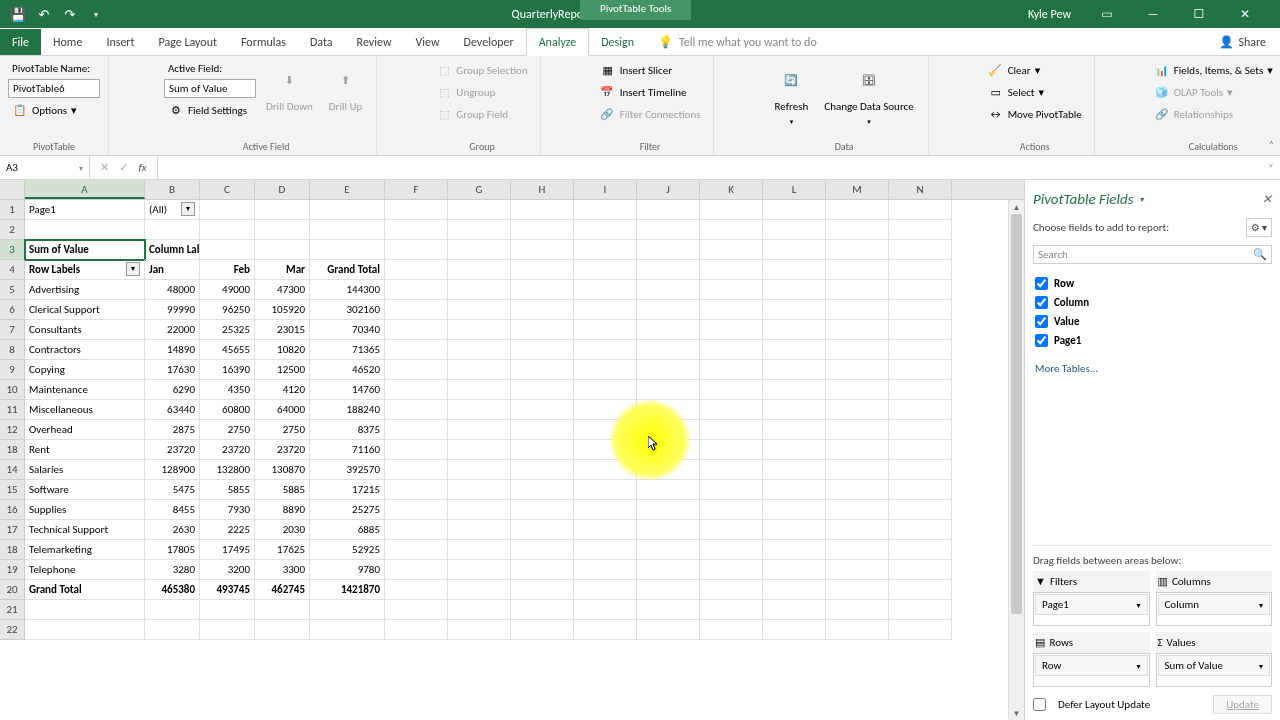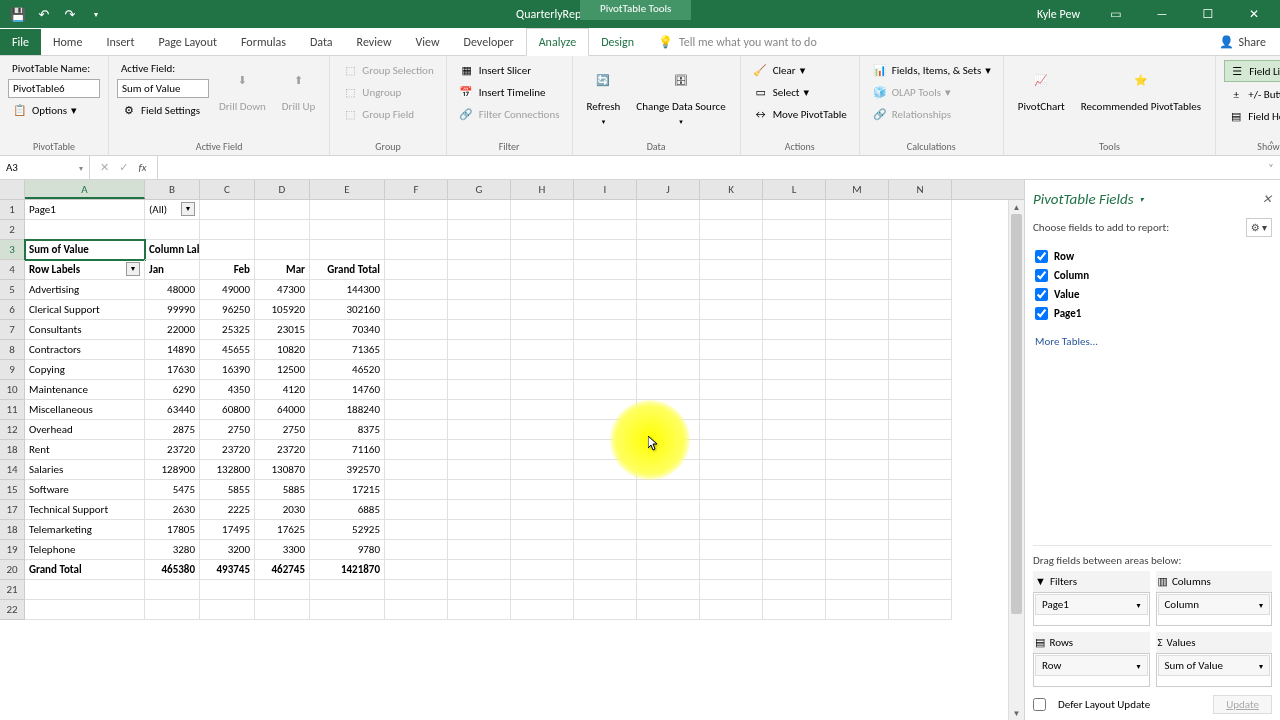--- a/index.html
+++ b/index.html
@@ -4,34 +4,34 @@
 <style>
 * { margin: 0; padding: 0; box-sizing: border-box; font-family: "Segoe UI", Calibri, sans-serif; }
 body { background: #fff; font-size: 12px; overflow: hidden; width: 1280px; height: 720px; }
 
 
 .titlebar { height: 28px; background: #217346; display: flex; align-items: center; color: #fff; }
 .titlebar .qat { display: flex; gap: 10px; padding: 0 10px; align-items: center; }
 .titlebar .qicon { width: 16px; height: 16px; display: flex; align-items: center; justify-content: center; font-size: 13px; }
 .titlebar .title { flex: 1; text-align: center; font-size: 12px; }
 .titlebar .tool-ctx { position: absolute; left: 580px; top: 0; background: #439467; height: 20px; padding: 2px 20px; font-size: 11px; }
-.titlebar .right { display: flex; align-items: center; gap: 6px; padding-right: 6px; }
+.titlebar .right { display: flex; align-items: center; gap: 6px; padding-right: 15px; }
 .titlebar .winbtn { width: 40px; height: 28px; display: flex; align-items: center; justify-content: center; cursor: pointer; }
 
 
 .tabs { height: 28px; background: #fff; display: flex; border-bottom: 1px solid #d4d4d4; align-items: flex-end; }
 .tabs .tab { padding: 6px 12px; font-size: 12px; color: #444; cursor: pointer; }
 .tabs .tab.file { background: #217346; color: #fff; }
 .tabs .tab.active { color: #217346; border: 1px solid #d4d4d4; border-bottom: 1px solid #fff; margin-bottom: -1px; background: #fff; }
 .tabs .ctx { color: #217346; }
 .tabs .tell { color: #888; display: flex; align-items: center; gap: 6px; }
 .tabs .share { margin-left: auto; padding: 6px 14px; color: #444; display: flex; gap: 4px; align-items: center; }
 
 
-.ribbon { height: 100px; background: #f3f3f3; border-bottom: 1px solid #d4d4d4; display: flex; position: relative; }
+.ribbon { height: 100px; background: #f3f3f3; border-bottom: 1px solid #d4d4d4; display: flex; position: relative; gap: 47px; }
 .rgroup { border-right: 1px solid #e0e0e0; padding: 4px 8px 2px; display: flex; flex-direction: column; justify-content: space-between; }
 .rgroup .gtitle { font-size: 10px; color: #666; text-align: center; padding-top: 2px; }
 .rgroup .gbody { flex: 1; display: flex; gap: 4px; align-items: flex-start; }
 .rbtn { font-size: 11px; padding: 2px 4px; display: flex; align-items: center; gap: 4px; cursor: pointer; white-space: nowrap; }
 .rbtn.disabled { color: #a0a0a0; }
 .rbtn.vert { flex-direction: column; text-align: center; justify-content: center; padding: 4px 6px; }
 .rbtn .ric { width: 16px; height: 16px; display: inline-flex; align-items: center; justify-content: center; }
 .rbtn .ric-lg { width: 32px; height: 32px; display: flex; align-items: center; justify-content: center; }
 .rinput { width: 92px; font-size: 11px; padding: 2px 4px; border: 1px solid #ababab; background: #fff; }
 .col3 { display: flex; flex-direction: column; gap: 2px; }
@@ -573,20 +573,37 @@
           <div class="cell col-rest"></div>
           <div class="cell col-rest"></div>
           <div class="cell col-rest"></div>
           <div class="cell col-rest"></div>
           <div class="cell col-rest"></div>
           <div class="cell col-rest"></div>
           <div class="cell col-rest"></div>
           <div class="cell col-rest"></div>
         </div>
         <div class="row">
+          <div class="rh">16</div>
+          <div class="cell col-A">Supplies</div>
+          <div class="cell col-B r">8455</div>
+          <div class="cell col-C r">7930</div>
+          <div class="cell col-D r">8890</div>
+          <div class="cell col-E r">25275</div>
+          <div class="cell col-rest"></div>
+          <div class="cell col-rest"></div>
+          <div class="cell col-rest"></div>
+          <div class="cell col-rest"></div>
+          <div class="cell col-rest"></div>
+          <div class="cell col-rest"></div>
+          <div class="cell col-rest"></div>
+          <div class="cell col-rest"></div>
+          <div class="cell col-rest"></div>
+        </div>
+        <div class="row">
           <div class="rh">17</div>
           <div class="cell col-A">Technical Support</div>
           <div class="cell col-B r">2630</div>
           <div class="cell col-C r">2225</div>
           <div class="cell col-D r">2030</div>
           <div class="cell col-E r">6885</div>
           <div class="cell col-rest"></div>
           <div class="cell col-rest"></div>
           <div class="cell col-rest"></div>
           <div class="cell col-rest"></div>
@@ -697,20 +714,24 @@
 
   <div class="fieldpane">
     <div class="fp-title">
       <span>PivotTable Fields</span>
         <span class="dd">▾</span>
       <span class="close">✕</span>
     </div>
     <div class="fp-sub">
       <span>Choose fields to add to report:</span>
       <span class="gear">⚙ ▾</span>
+    </div>
+    <div class="fp-search">
+      <span>Search</span>
+        <span class="sicon">🔍</span>
     </div>
     <div class="fp-fields" id="fpfields">
         <div class="fp-field">
           <input type="checkbox" checked="" style="">
           <span style="font-weight:bold;">Row</span>
         </div>
         <div class="fp-field">
           <input type="checkbox" checked="" style="">
           <span style="font-weight:bold;">Column</span>
         </div>

